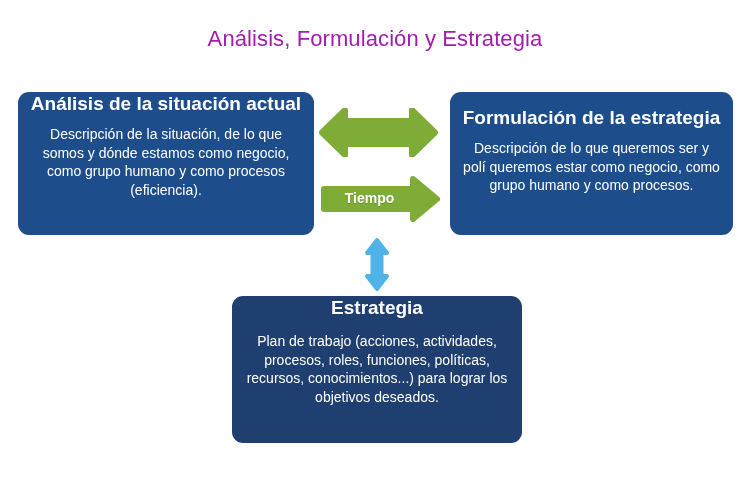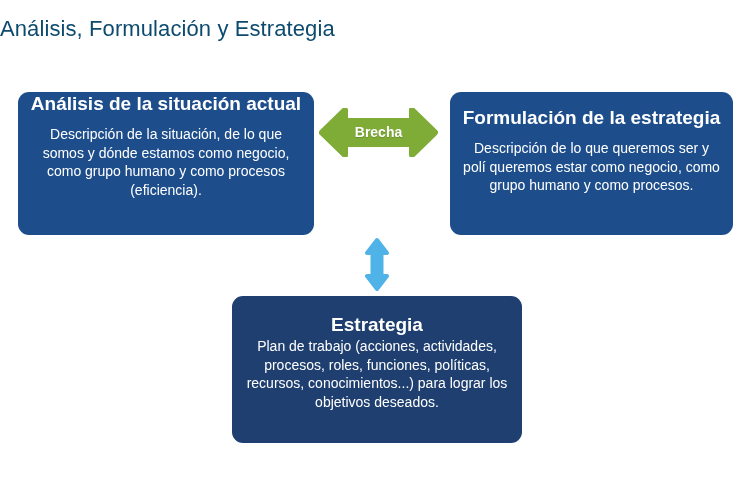--- a/index.html
+++ b/index.html
@@ -16,24 +16,24 @@
     width: 750px;
     height: 479px;
     background: #ffffff;
     overflow: hidden;
   }
 
   
   .title-block {
     position: absolute;
     left: 0;
-    top: 14px;
+    top: 24px;
     width: 750px;
-    text-align: left;
-    color: #0c4a6e;
+    text-align: center;
+    color: #a21caf;
     font-size: 22px;
     line-height: 30px;
     font-weight: 400;
     letter-spacing: 0.1px;
   }
   .title-line-2 {
     display: block;
     font-weight: 700;
   }
 
@@ -68,22 +68,22 @@
   }
 
   #box-left  { left: 18px;  top: 92px;  width: 296px; height: 143px; }
   #box-right { left: 450px; top: 92px;  width: 283px; height: 143px; }
   #box-bottom{ left: 232px; top: 296px; width: 290px; height: 147px; }
 
   #box-left .box-title   { }
   #box-left .box-body    { margin-top: 9px; }
   #box-right .box-title  { margin-top: 14px; }
   #box-right .box-body   { margin-top: 9px; }
-  #box-bottom .box-title { margin-top: 17px; }
-  #box-bottom .box-body  { }
+  #box-bottom .box-title { }
+  #box-bottom .box-body  { margin-top: 12px; }
 
   
   .arrow-wrap {
     position: absolute;
   }
   .arrow-wrap svg {
     display: block;
   }
   .arrow-label {
     position: absolute;
@@ -127,23 +127,28 @@
 
   <div class="box box-bottom" id="box-bottom">
     <span class="box-title">Estrategia</span>
     <span class="box-body">Plan de trabajo (acciones, activida­des, procesos, roles, funciones, polí­ticas, recursos, conocimientos...) para lograr los objetivos deseados.</span>
   </div>
 
   <div class="arrow-wrap" id="arrow-brecha">
     <svg width="119" height="49" viewBox="0 0 119 49">
       <path d="M 3 24.5 L 26 2 L 26 13 L 93 13 L 93 2 L 116 24.5 L 93 47 L 93 36 L 26 36 L 26 47 Z" fill="#7fac36" stroke="#7fac36" stroke-width="6" stroke-linejoin="round"></path>
     </svg>
-    <span class="arrow-label">Brecha</span>
   </div>
 
+  <div class="arrow-wrap" id="arrow-tiempo">
+    <svg width="121" height="46" viewBox="0 0 121 46">
+      <path d="M 4 13 L 93 13 L 93 3 L 117 23 L 93 43 L 93 33 L 4 33 Z" fill="#7fac36" stroke="#7fac36" stroke-width="6" stroke-linejoin="round"></path>
+    </svg>
+    <span class="arrow-label">Tiempo</span>
+  </div>
 
   <div class="arrow-wrap" id="arrow-vertical">
     <svg width="26" height="55" viewBox="0 0 26 55">
       <path d="M 13 3 L 23 16 L 17.5 16 L 17.5 39 L 23 39 L 13 52 L 3 39 L 8.5 39 L 8.5 16 L 3 16 Z" fill="#4fb3e8" stroke="#4fb3e8" stroke-width="4" stroke-linejoin="round"></path>
     </svg>
   </div>
 
 </div>
 
 </body></html>

